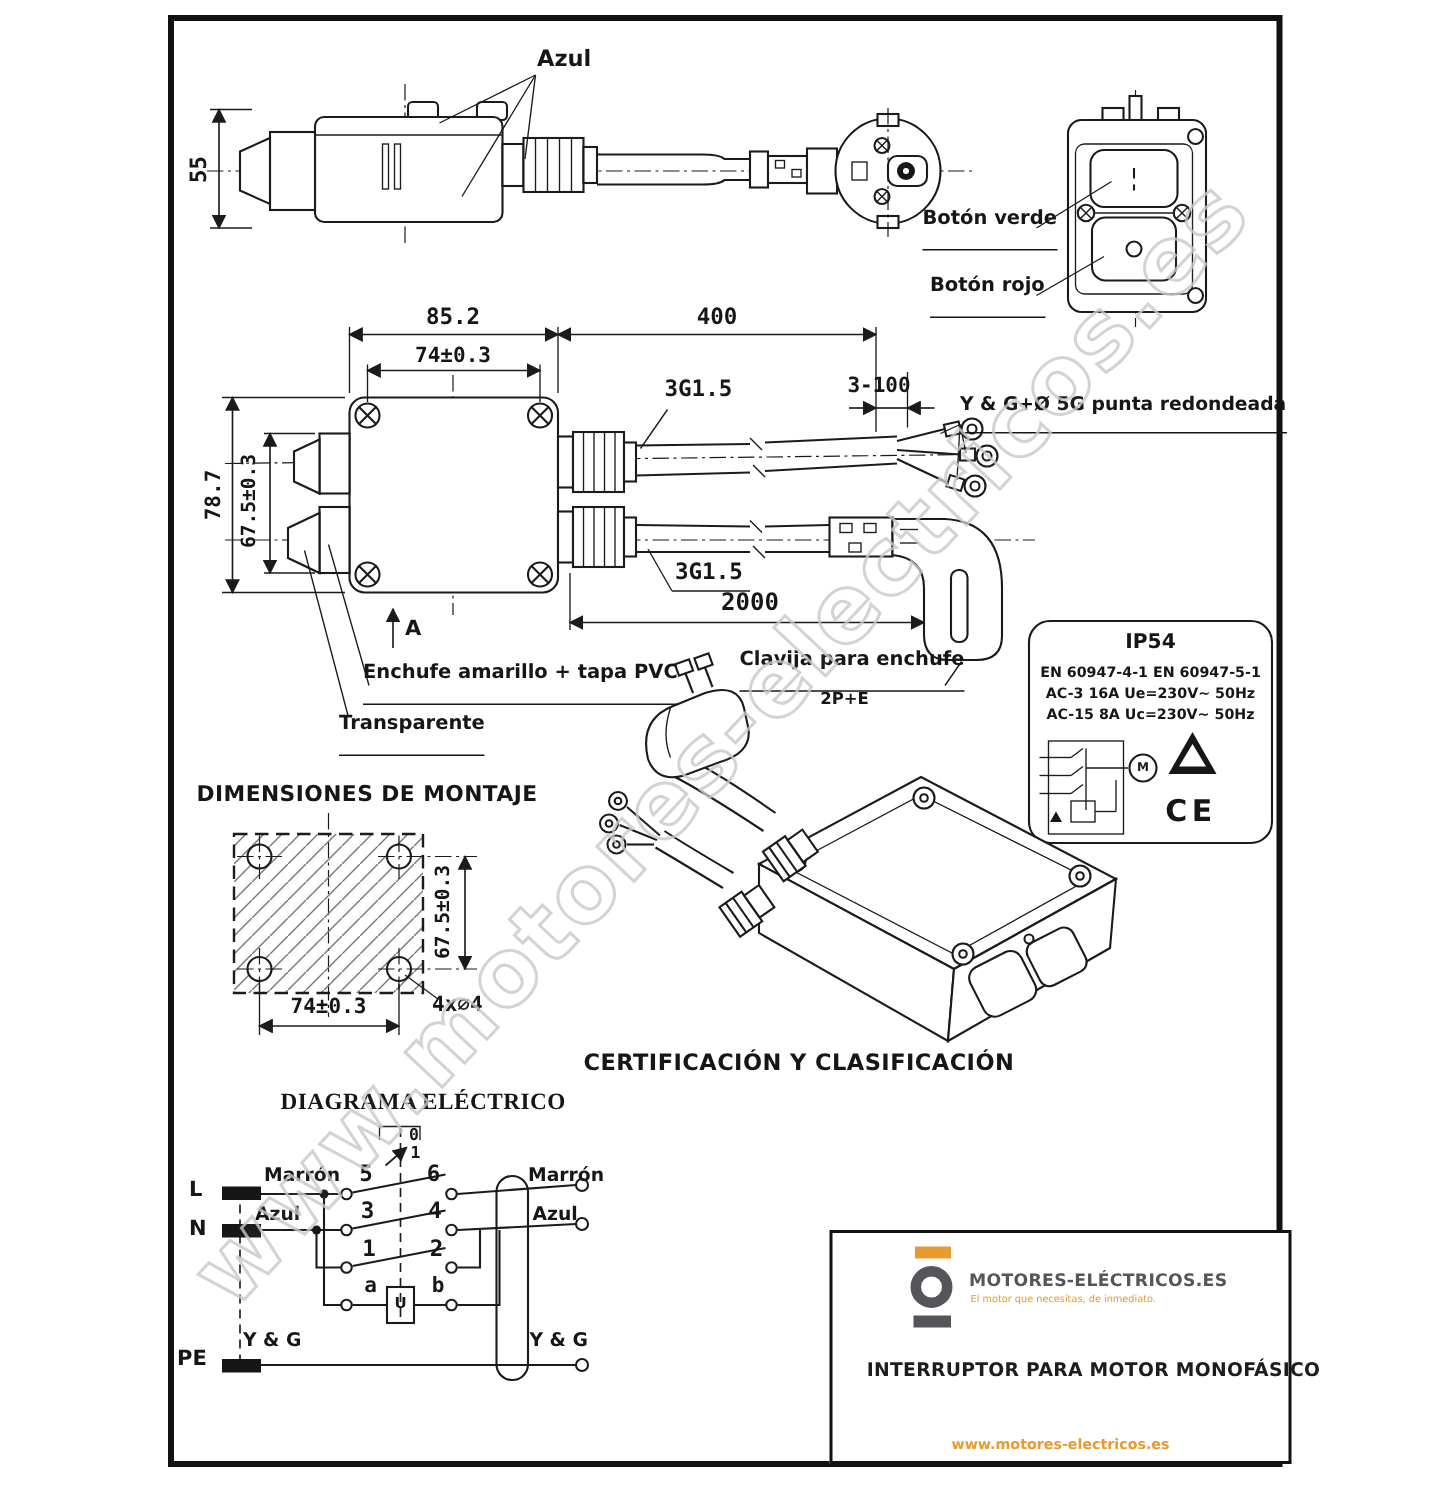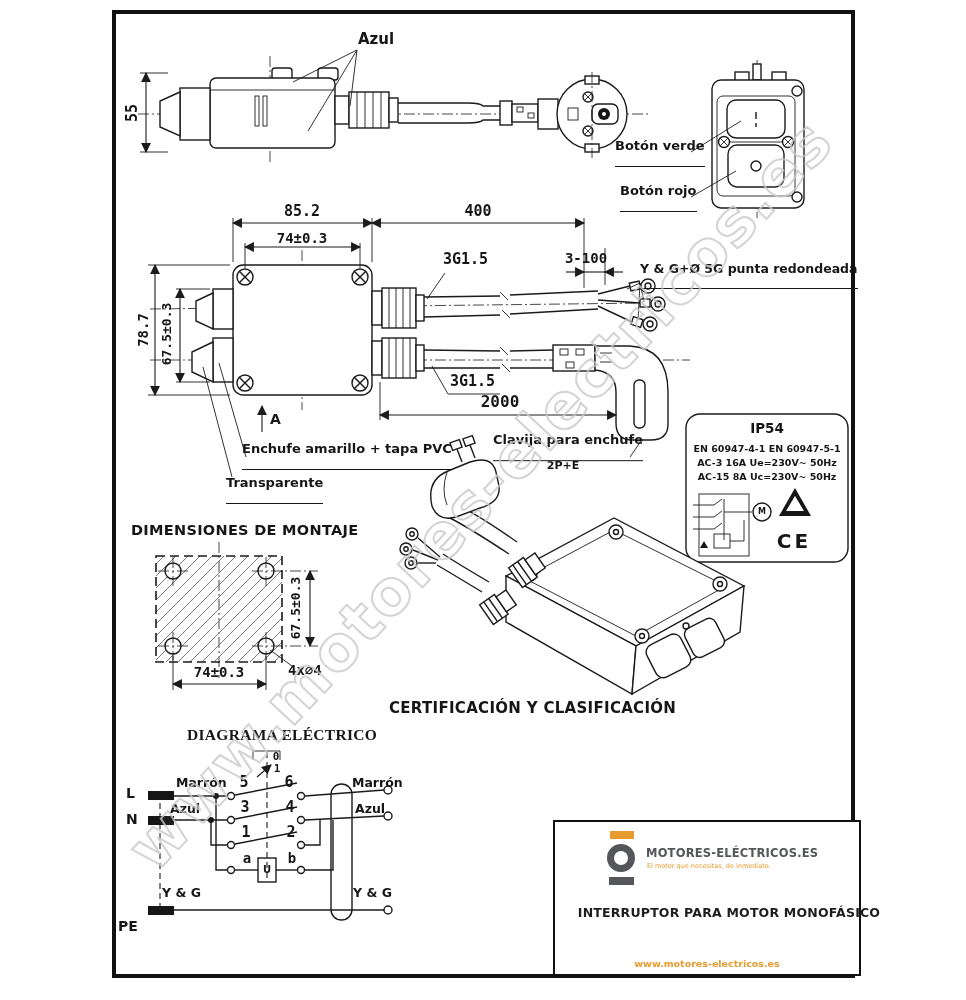--- a/index.html
+++ b/index.html
@@ -422,21 +422,21 @@
 <div class="lbl" style="left:131px;top:523px;font-size:14.5px;letter-spacing:.3px;">DIMENSIONES DE MONTAJE</div>
 <div class="lbl mono ctr" style="left:219px;top:672px;font-size:14px;">74±0.3</div>
 <div class="lbl mono vctr" style="left:296px;top:608px;font-size:13px;">67.5±0.3</div>
 <div class="lbl mono" style="left:288px;top:663px;font-size:14px;">4x∅4</div>
 
 <div class="lbl" style="left:389px;top:701px;font-size:15px;letter-spacing:.3px;">CERTIFICACIÓN Y CLASIFICACIÓN</div>
 
 <div class="lbl" style="left:187px;top:727px;font-size:15.5px;letter-spacing:.3px;font-family:Liberation Serif, serif;">DIAGRAMA ELÉCTRICO</div>
 <div class="lbl" style="left:126px;top:786px;font-size:14px;">L</div>
 <div class="lbl" style="left:126px;top:812px;font-size:14px;">N</div>
-<div class="lbl" style="left:118px;top:899px;font-size:14px;margin-top:20px;">PE</div>
+<div class="lbl" style="left:118px;top:899px;font-size:14px;">PE</div>
 <div class="lbl" style="left:176px;top:776px;font-size:12.5px;">Marrón</div>
 <div class="lbl" style="left:170px;top:802px;font-size:12.5px;">Azul</div>
 <div class="lbl" style="left:162px;top:886px;font-size:12.5px;">Y &amp; G</div>
 <div class="lbl" style="left:352px;top:776px;font-size:12.5px;">Marrón</div>
 <div class="lbl" style="left:355px;top:802px;font-size:12.5px;">Azul</div>
 <div class="lbl" style="left:353px;top:886px;font-size:12.5px;">Y &amp; G</div>
 <div class="lbl mono ctr" style="left:244px;top:783px;font-size:15px;">5</div>
 <div class="lbl mono ctr" style="left:289px;top:783px;font-size:15px;">6</div>
 <div class="lbl mono ctr" style="left:245px;top:808px;font-size:15px;">3</div>
 <div class="lbl mono ctr" style="left:290px;top:808px;font-size:15px;">4</div>

